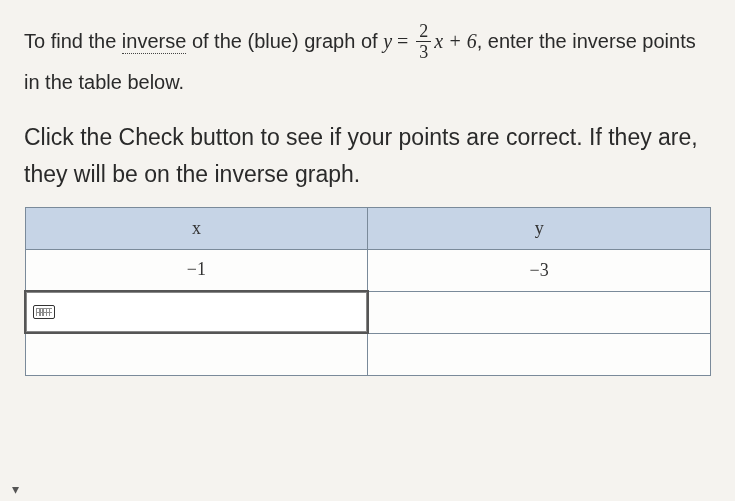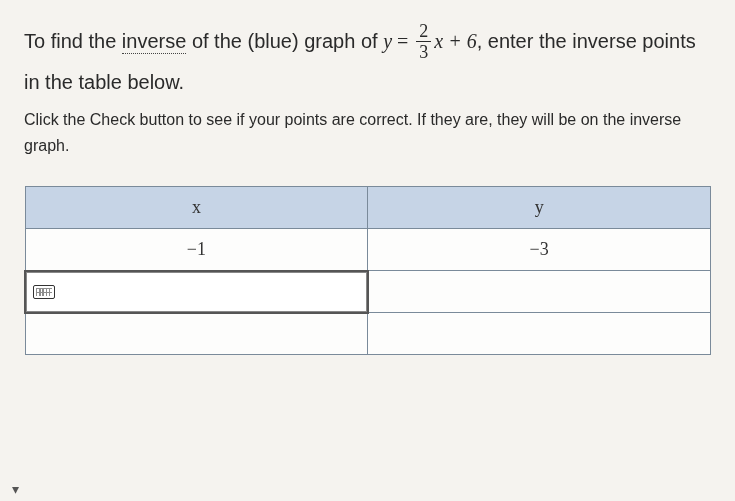--- a/index.html
+++ b/index.html
@@ -5,22 +5,22 @@
     * { box-sizing: border-box; margin: 0; padding: 0; }
     body {
       font-family: Arial, Helvetica, sans-serif;
       background: #f5f3ef;
       width: 735px;
       height: 501px;
       padding: 22px 24px;
       color: #2a2a2a;
       position: relative;
     }
-    .instructions { font-size: 20px; line-height: 1.9; margin-bottom: 6px; }
-    .para2 { font-size: 16px; line-height: 1.6; margin-bottom: 28px; }
+    .instructions { font-size: 20px; line-height: 1.9; margin-bottom: 18px; }
+    .para2 { font-size: 23px; line-height: 1.6; margin-bottom: 14px; }
     .math-expr { font-family: Georgia, 'Times New Roman', serif; font-style: italic; white-space: nowrap; }
     .math-expr .eq { font-style: normal; }
     .frac {
       display: inline-block;
       vertical-align: middle;
       text-align: center;
       font-style: normal;
       font-family: Georgia, serif;
       font-size: 18px;
       line-height: 1;

